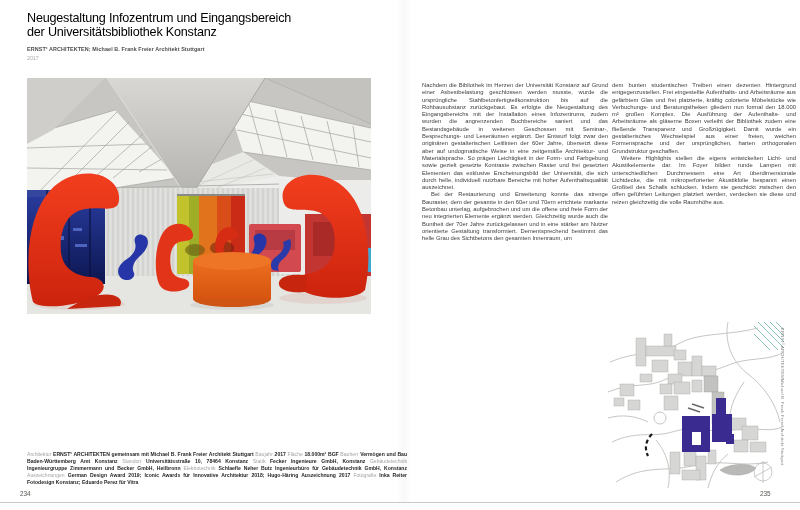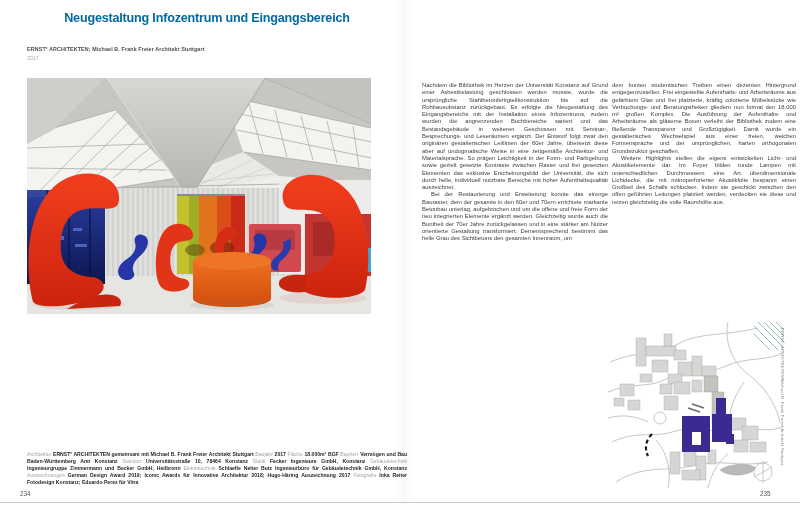--- a/index.html
+++ b/index.html
@@ -6,22 +6,22 @@
   body{
     width:800px;height:510px;position:relative;overflow:hidden;
     background:#ffffff;
     font-family:"Liberation Sans","DejaVu Sans",sans-serif;
     color:#3c3c3a;
   }
   .abs{position:absolute;}
   
   .title{
     left:27px;top:12px;width:360px;
-    font-size:12.6px;font-weight:bold;line-height:13.8px;
-    color:#0369a1;letter-spacing:-0.2px;text-align:center;
+    font-size:12.6px;font-weight:normal;line-height:13.8px;
+    color:#000000;letter-spacing:-0.2px;
   }
   .architects{
     left:27px;top:46px;width:360px;
     font-size:5.4px;font-weight:bold;color:#4c4c4a;letter-spacing:0.1px;
   }
   .year{left:27px;top:55px;font-size:5.2px;color:#a9a9a7;}
   
   .photo{left:27px;top:78px;width:344px;height:236px;}
   .photo svg{display:block;}
   
@@ -54,20 +54,21 @@
   .page-bottom-edge{left:0;top:502px;width:800px;height:1px;background:#c9c9c7;}
   .page-under{left:0;top:503px;width:800px;height:7px;background:#fdfdfd;}
   .gutter{left:396px;top:0;width:16px;height:502px;
     background:linear-gradient(90deg,rgba(0,0,0,0) 0%,rgba(0,0,0,0.025) 50%,rgba(0,0,0,0) 100%);}
 </style>
 </head>
 <body>
 
 <div class="abs title">
   <div>Neugestaltung Infozentrum und Eingangsbereich</div>
+  <div>der Universitätsbibliothek Konstanz</div>
 </div>
 <div class="abs architects">ERNST² ARCHITEKTEN; Michael B. Frank Freier Architekt Stuttgart</div>
 <div class="abs year">2017</div>
 
 <div class="abs photo">
 <svg width="344" height="236" viewBox="0 0 344 236">
   <defs>
     <linearGradient id="gw" x1="0" y1="0" x2="0" y2="1">
       <stop offset="0" stop-color="#d8d7d3"></stop>
           <stop offset="1" stop-color="#b3b2ae"></stop>

